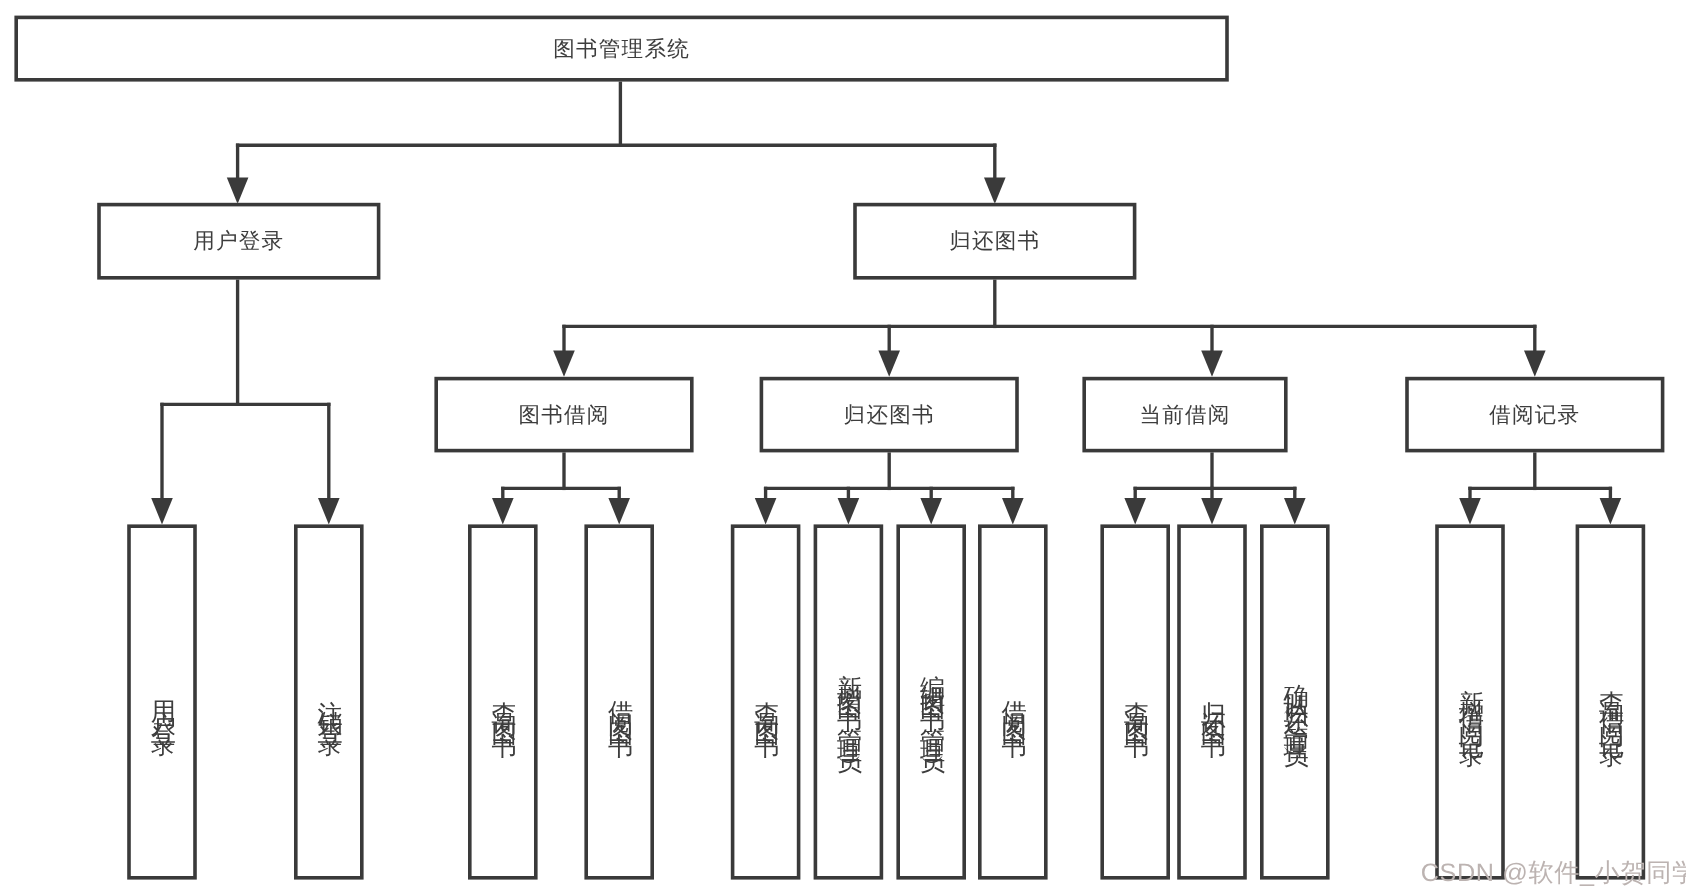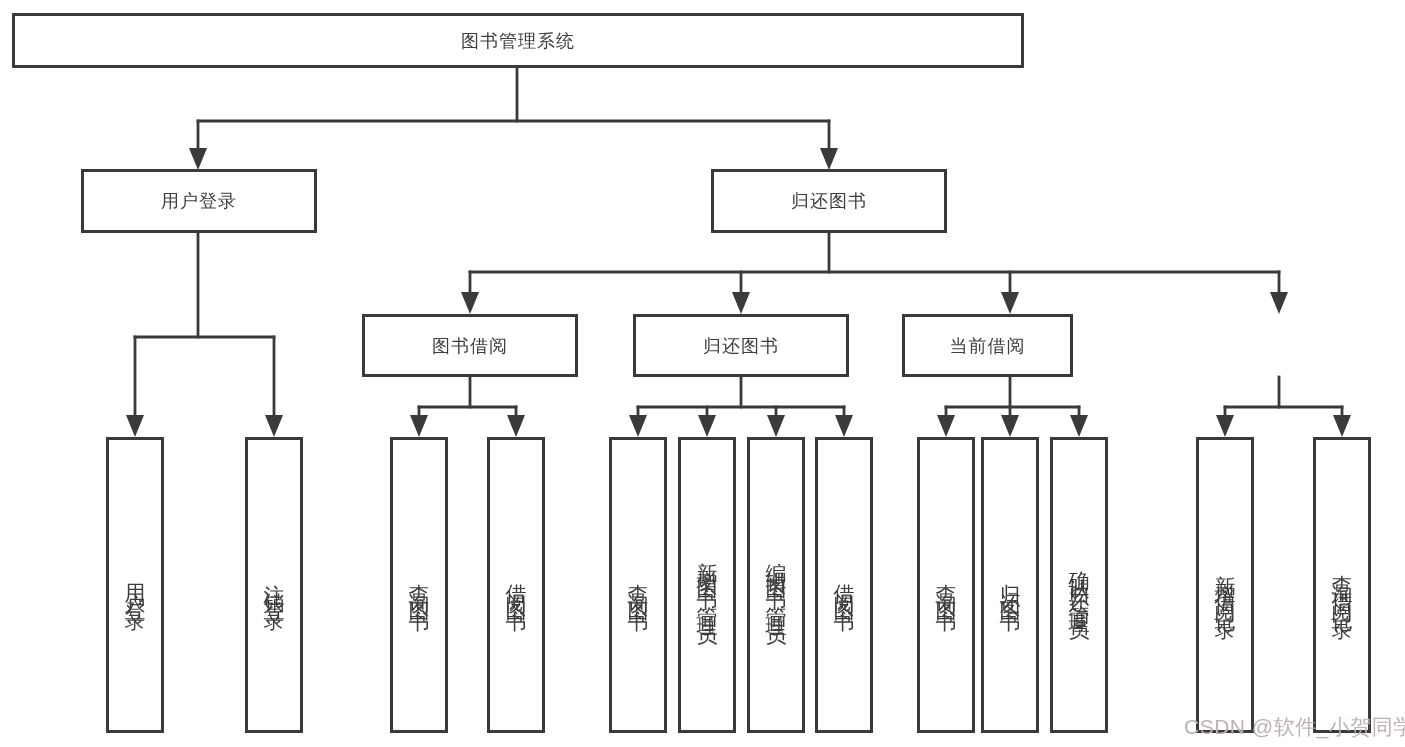--- a/index.html
+++ b/index.html
@@ -106,20 +106,23 @@
 
   <div class="box" style="left:362px;top:314px;width:216px;height:63px">
     <span class="hlabel">图书借阅</span>
   </div>
   <div class="box" style="left:633px;top:314px;width:216px;height:63px">
     <span class="hlabel">归还图书</span>
   </div>
   <div class="box" style="left:902px;top:314px;width:171px;height:63px">
     <span class="hlabel">当前借阅</span>
   </div>
+  <div class="box" style="left:1171px;top:314px;width:216px;height:63px">
+    <span class="hlabel">借阅记录</span>
+  </div>
 
   <div class="box" style="left:106px;top:437px;width:58px;height:296px">
     <span class="vlabel">用户登录</span>
   </div>
   <div class="box" style="left:245px;top:437px;width:58px;height:296px">
     <span class="vlabel">注销登录</span>
   </div>
 
   <div class="box" style="left:390px;top:437px;width:58px;height:296px">
     <span class="vlabel">查询图书</span>

